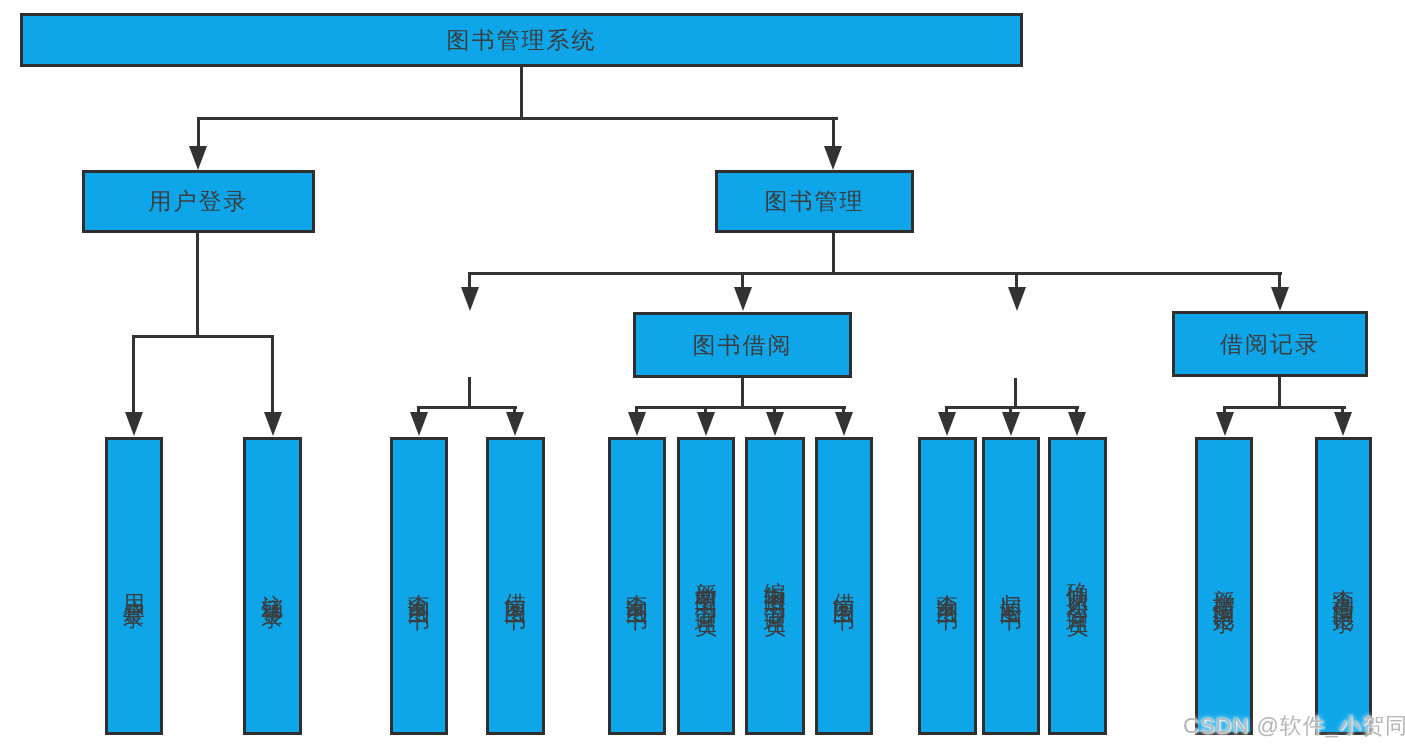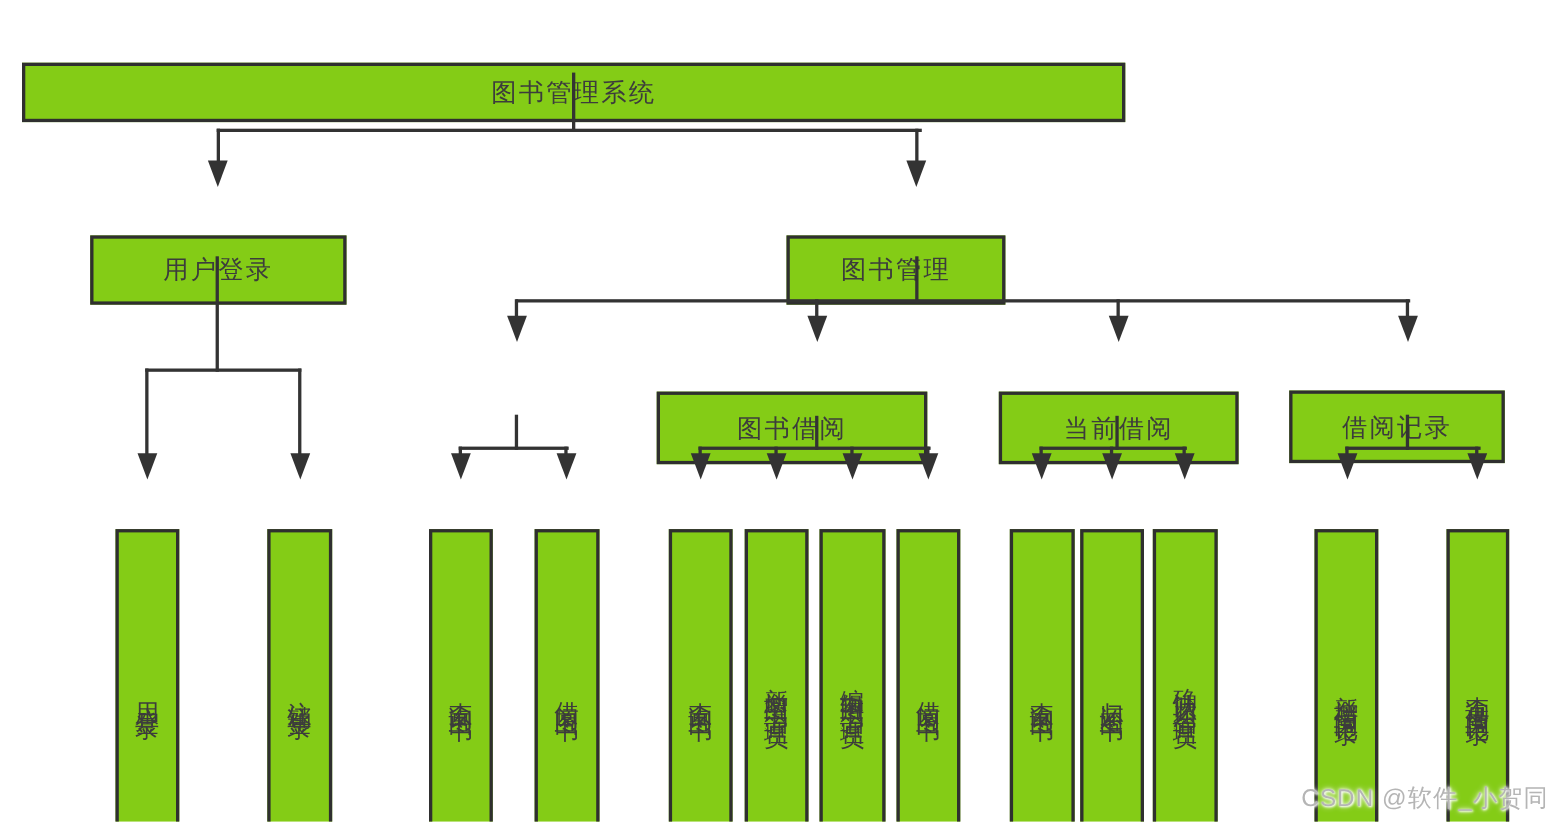--- a/index.html
+++ b/index.html
@@ -1,23 +1,23 @@
 <!DOCTYPE html>
 <html><head>
 <meta charset="utf-8">
 <style>
   html,body{margin:0;padding:0;background:#ffffff;}
   #canvas{
     position:relative;width:1405px;height:747px;background:#ffffff;
     font-family:"Liberation Sans",sans-serif;color:#3c3c3c;overflow:hidden;
   }
   .box{
-    position:absolute;box-sizing:border-box;border:3px solid #2f2f2f;background:#84cc16;
+    position:absolute;box-sizing:border-box;border:3px solid #2f2f2f;background:#0ea5e9;
     display:flex;align-items:center;justify-content:center;
-    font-size:23px;letter-spacing:2px;color:#3c3c3c;text-align:center;margin-top:44px;
+    font-size:23px;letter-spacing:2px;color:#3c3c3c;text-align:center;
   }
   .leaf{
     writing-mode:vertical-rl;text-orientation:mixed;
     font-size:22px;letter-spacing:5px;line-height:1.15;
   }
   .line{position:absolute;background:#333333;}
   .arrow{
     position:absolute;width:0;height:0;
     border-left:9px solid transparent;border-right:9px solid transparent;
     border-top:24px solid #333333;
@@ -56,22 +56,21 @@
   <div class="line" style="left:469px;top:272px;width:813px;height:3px;"></div>
   <div class="line" style="left:468px;top:272px;width:3px;height:20px;"></div>
   <div class="arrow" style="left:461px;top:287px;"></div>
   <div class="line" style="left:741px;top:272px;width:3px;height:20px;"></div>
   <div class="arrow" style="left:734px;top:287px;"></div>
   <div class="line" style="left:1015px;top:272px;width:3px;height:20px;"></div>
   <div class="arrow" style="left:1008px;top:287px;"></div>
   <div class="line" style="left:1278px;top:272px;width:3px;height:20px;"></div>
   <div class="arrow" style="left:1271px;top:287px;"></div>
 
-  <div class="box" style="left:597px;top:312px;width:246px;height:66px;">图书借阅</div>
-  <div class="box" style="left:908px;top:312px;width:218px;height:66px;">当前借阅</div>
+  <div class="box" style="left:633px;top:312px;width:219px;height:66px;">图书借阅</div>
   <div class="box" style="left:1172px;top:311px;width:196px;height:66px;">借阅记录</div>
 
   <div class="line" style="left:468px;top:377px;width:3px;height:32px;"></div>
   <div class="line" style="left:417px;top:406px;width:100px;height:3px;"></div>
   <div class="line" style="left:417px;top:406px;width:3px;height:10px;"></div>
   <div class="arrow" style="left:410px;top:412px;"></div>
   <div class="line" style="left:513px;top:406px;width:3px;height:10px;"></div>
   <div class="arrow" style="left:506px;top:412px;"></div>
 
   <div class="line" style="left:741px;top:378px;width:3px;height:31px;"></div>

